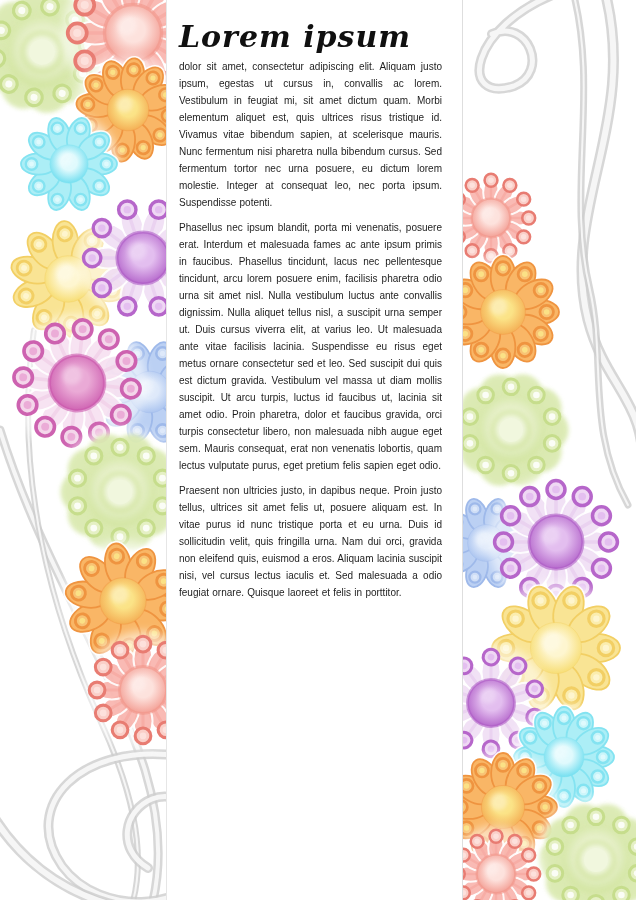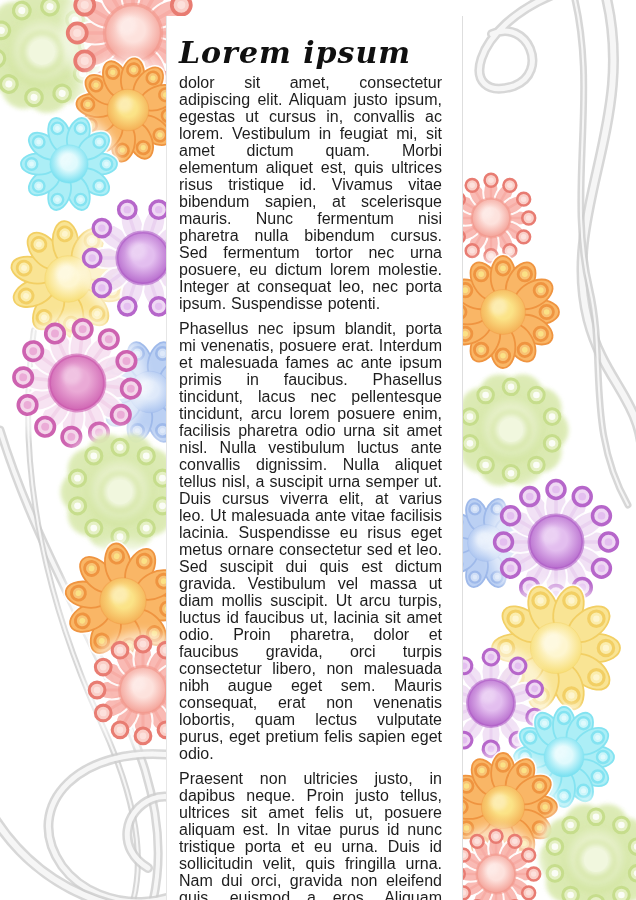--- a/index.html
+++ b/index.html
@@ -2,35 +2,35 @@
 <html><head>
 <meta charset="utf-8">
 <style>
   html,body{margin:0;padding:0;background:#ffffff;}
   .canvas{
     position:relative;width:636px;height:900px;overflow:hidden;
     background:#ffffff;font-family:"Liberation Sans",sans-serif;
   }
   .deco-svg{position:absolute;left:0;top:0;width:636px;height:900px;}
   .panel{
-    position:absolute;top:16px;bottom:0;left:166px;width:297px;
+    position:absolute;top:0;bottom:0;left:166px;width:297px;
     background:#ffffff;
     border-left:1px solid #e6e6e6;border-right:1px solid #dedede;
     box-sizing:border-box;padding:20px 12px 0 12px;
   }
   .page-title{
     margin:0 0 4px 0;
     font-family:"DejaVu Serif","Liberation Serif",serif;
     font-style:italic;font-weight:bold;
     font-size:30px;line-height:34px;color:#101010;
     letter-spacing:1px;
   }
   .body-text p{
     margin:0 8px 8px 0;
-    font-size:16px;line-height:17px;
+    font-size:10px;line-height:17px;
     text-align:justify;color:#1d1d1d;
     word-spacing:0.5px;
   }
 </style>
 </head>
 <body>
 
 <div class="canvas">
   <svg class="deco-svg" id="deco" viewBox="0 0 636 900">
     <defs id="deco-defs">

